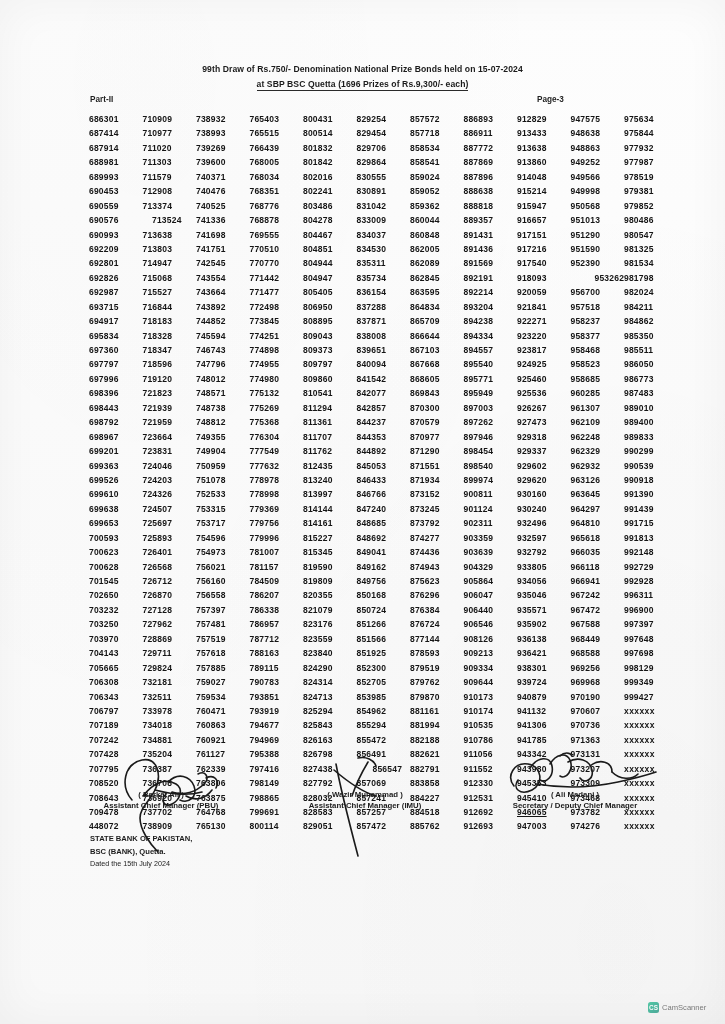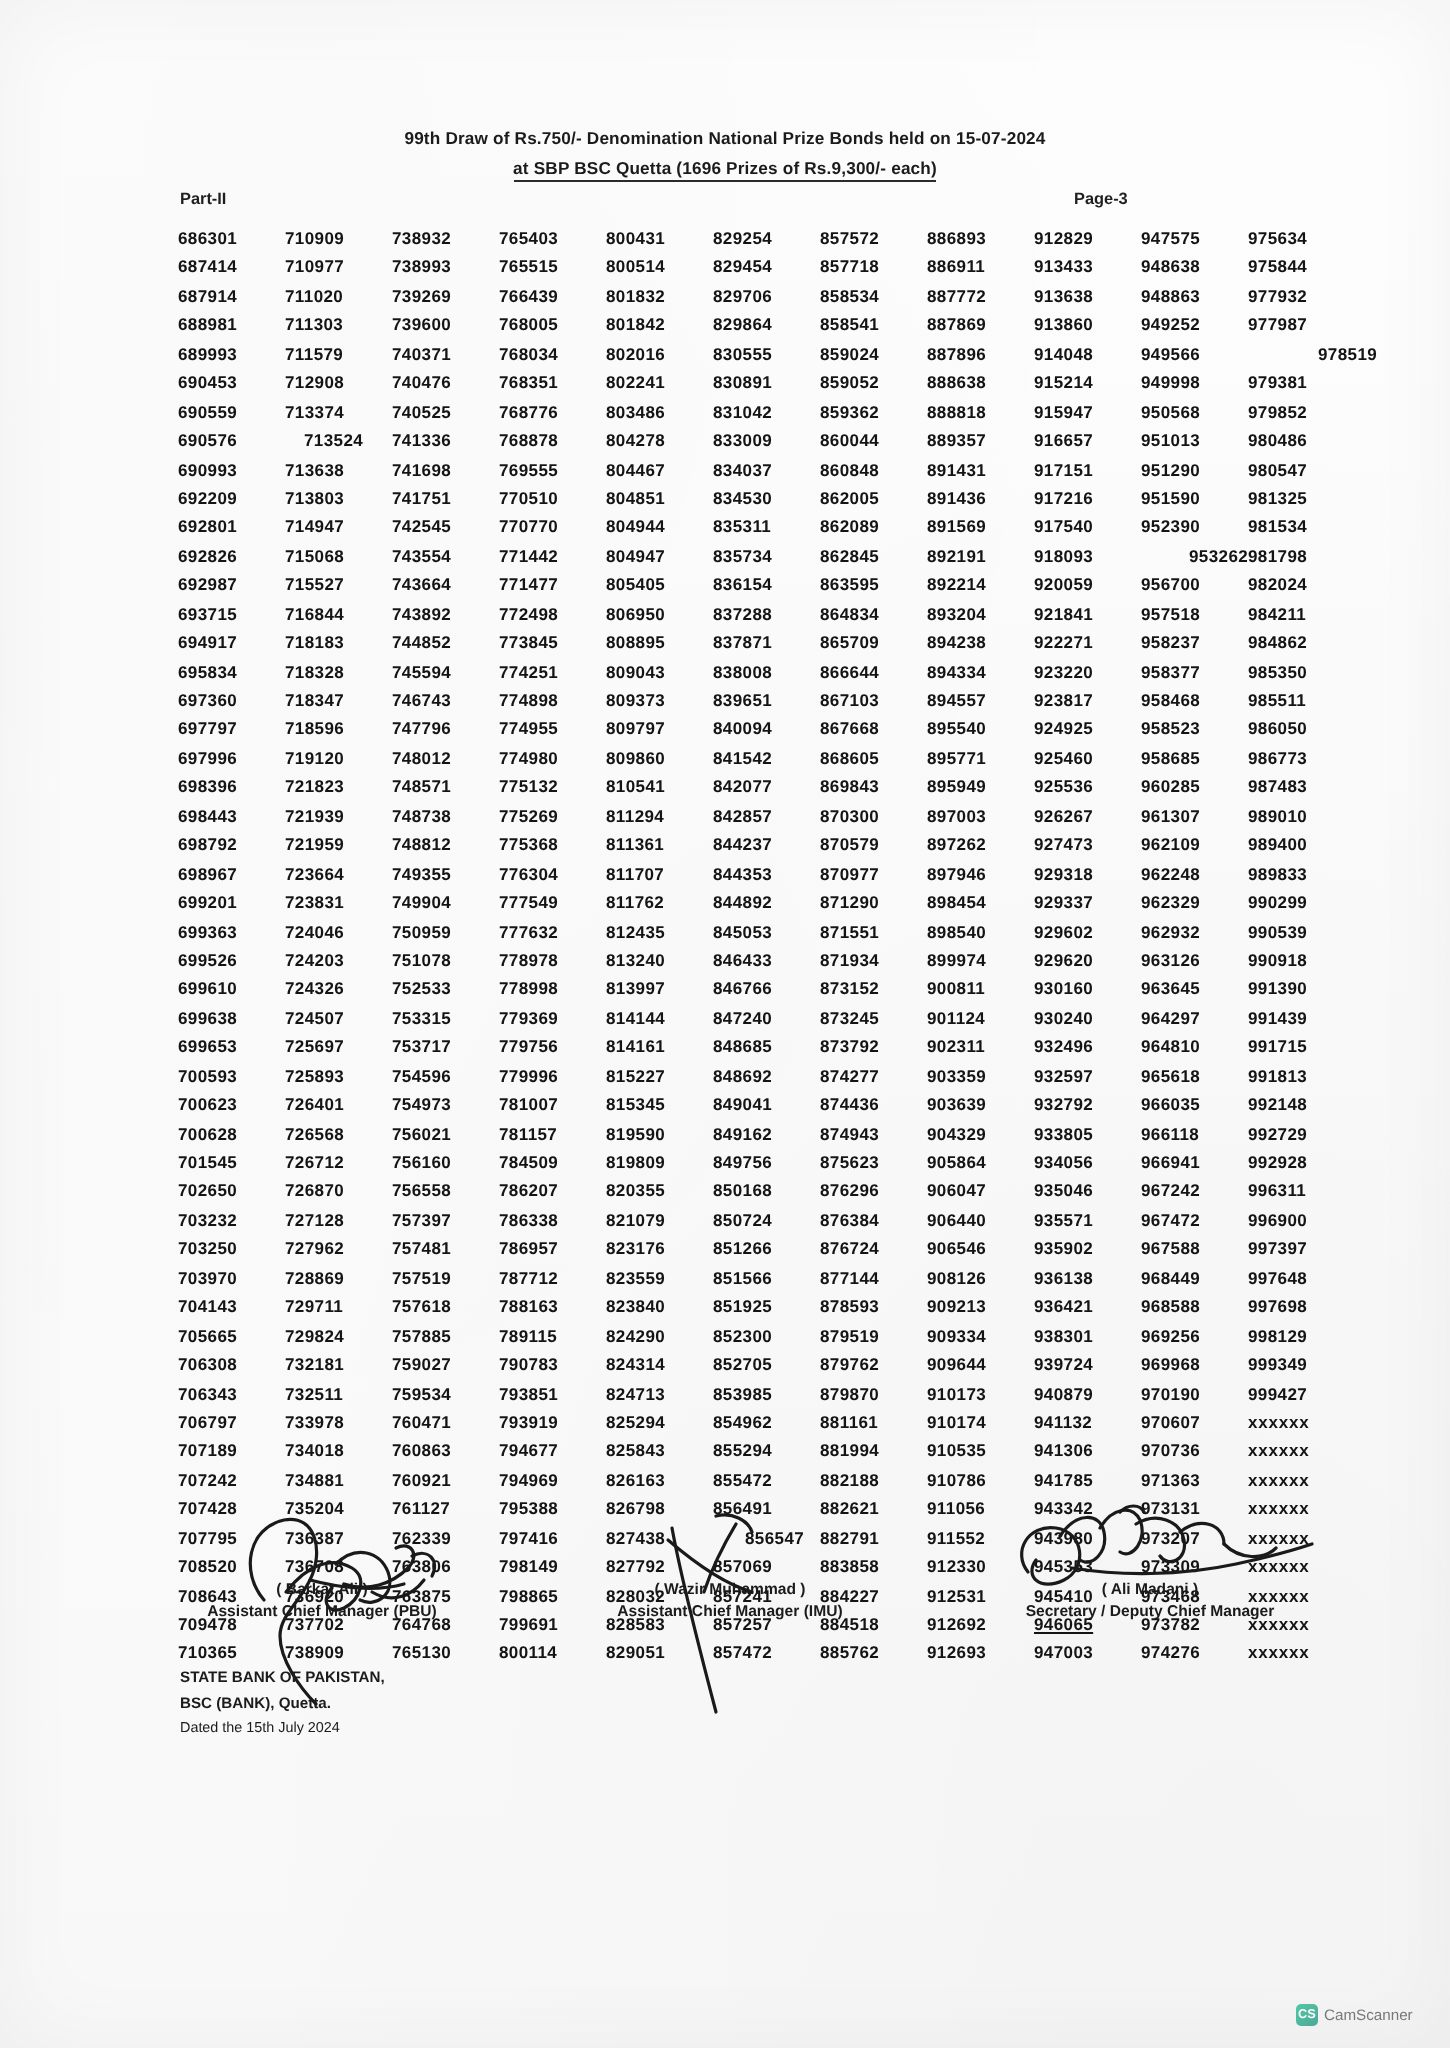--- a/index.html
+++ b/index.html
@@ -161,21 +161,21 @@
         <span class="cell" style="left: 0px;">689993</span>
         <span class="cell" style="left: 53.5px;">711579</span>
         <span class="cell" style="left: 107px;">740371</span>
         <span class="cell" style="left: 160.5px;">768034</span>
         <span class="cell" style="left: 214px;">802016</span>
         <span class="cell" style="left: 267.5px;">830555</span>
         <span class="cell" style="left: 321px;">859024</span>
         <span class="cell" style="left: 374.5px;">887896</span>
         <span class="cell" style="left: 428px;">914048</span>
         <span class="cell" style="left: 481.5px;">949566</span>
-        <span class="cell" style="left: 535px; margin-left: 35px;">978519</span>
+        <span class="cell" style="left: 535px;">978519</span>
       </div>
       <div class="row">
         <span class="cell" style="left: 0px;">690453</span>
         <span class="cell" style="left: 53.5px;">712908</span>
         <span class="cell" style="left: 107px;">740476</span>
         <span class="cell" style="left: 160.5px;">768351</span>
         <span class="cell" style="left: 214px;">802241</span>
         <span class="cell" style="left: 267.5px;">830891</span>
         <span class="cell" style="left: 321px;">859052</span>
         <span class="cell" style="left: 374.5px;">888638</span>
@@ -736,21 +736,21 @@
         <span class="cell" style="left: 160.5px;">799691</span>
         <span class="cell" style="left: 214px;">828583</span>
         <span class="cell" style="left: 267.5px;">857257</span>
         <span class="cell" style="left: 321px;">884518</span>
         <span class="cell" style="left: 374.5px;">912692</span>
         <span class="cell" style="left: 428px; text-decoration: underline;">946065</span>
         <span class="cell" style="left: 481.5px;">973782</span>
         <span class="cell x" style="left: 535px;">xxxxxx</span>
       </div>
       <div class="row">
-        <span class="cell" style="left: 0px;">710365</span>
+        <span class="cell" style="left: 0px;">448072</span>
         <span class="cell" style="left: 53.5px;">738909</span>
         <span class="cell" style="left: 107px;">765130</span>
         <span class="cell" style="left: 160.5px;">800114</span>
         <span class="cell" style="left: 214px;">829051</span>
         <span class="cell" style="left: 267.5px;">857472</span>
         <span class="cell" style="left: 321px;">885762</span>
         <span class="cell" style="left: 374.5px;">912693</span>
         <span class="cell" style="left: 428px;">947003</span>
         <span class="cell" style="left: 481.5px;">974276</span>
         <span class="cell x" style="left: 535px;">xxxxxx</span>

